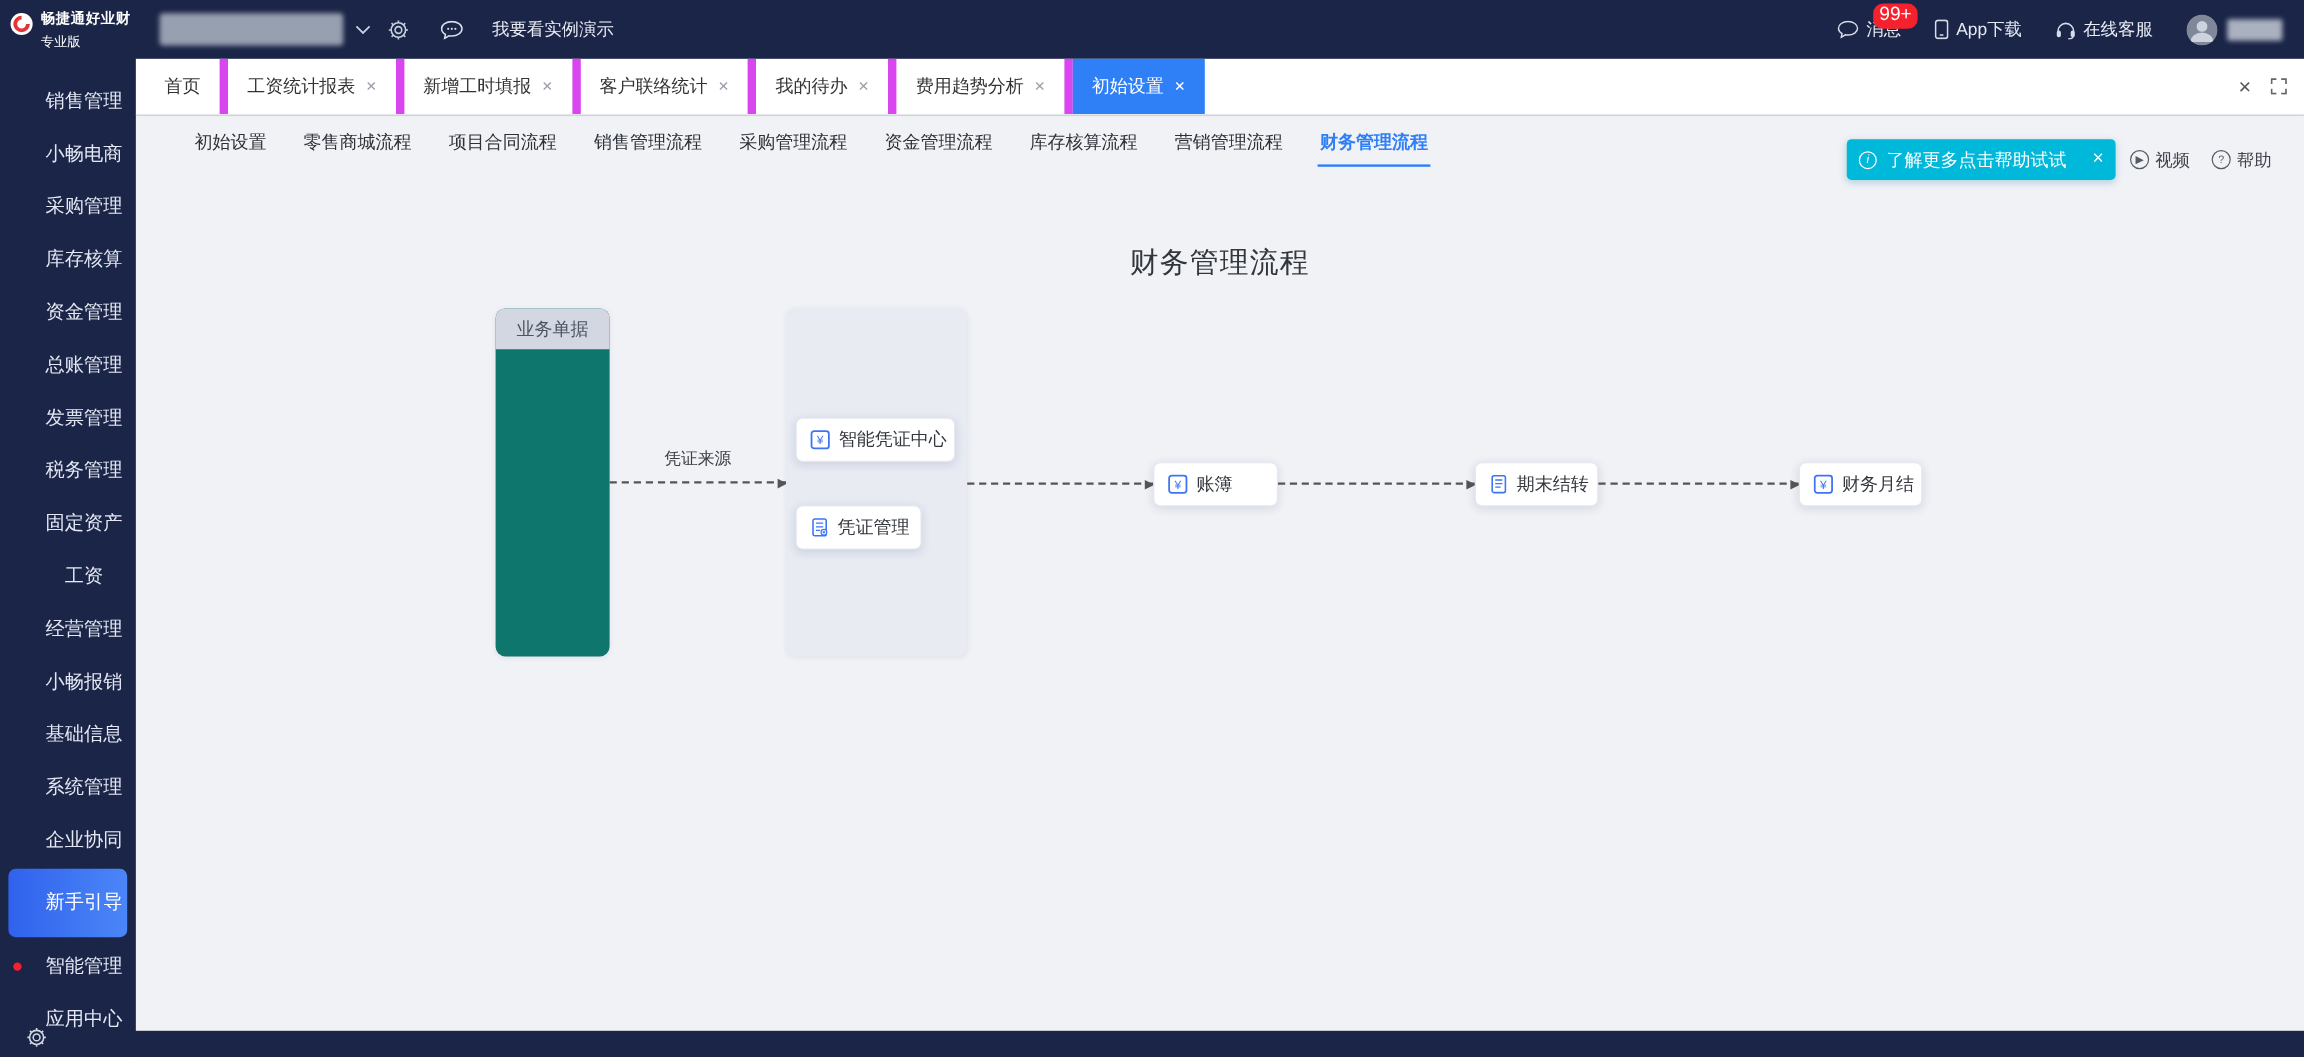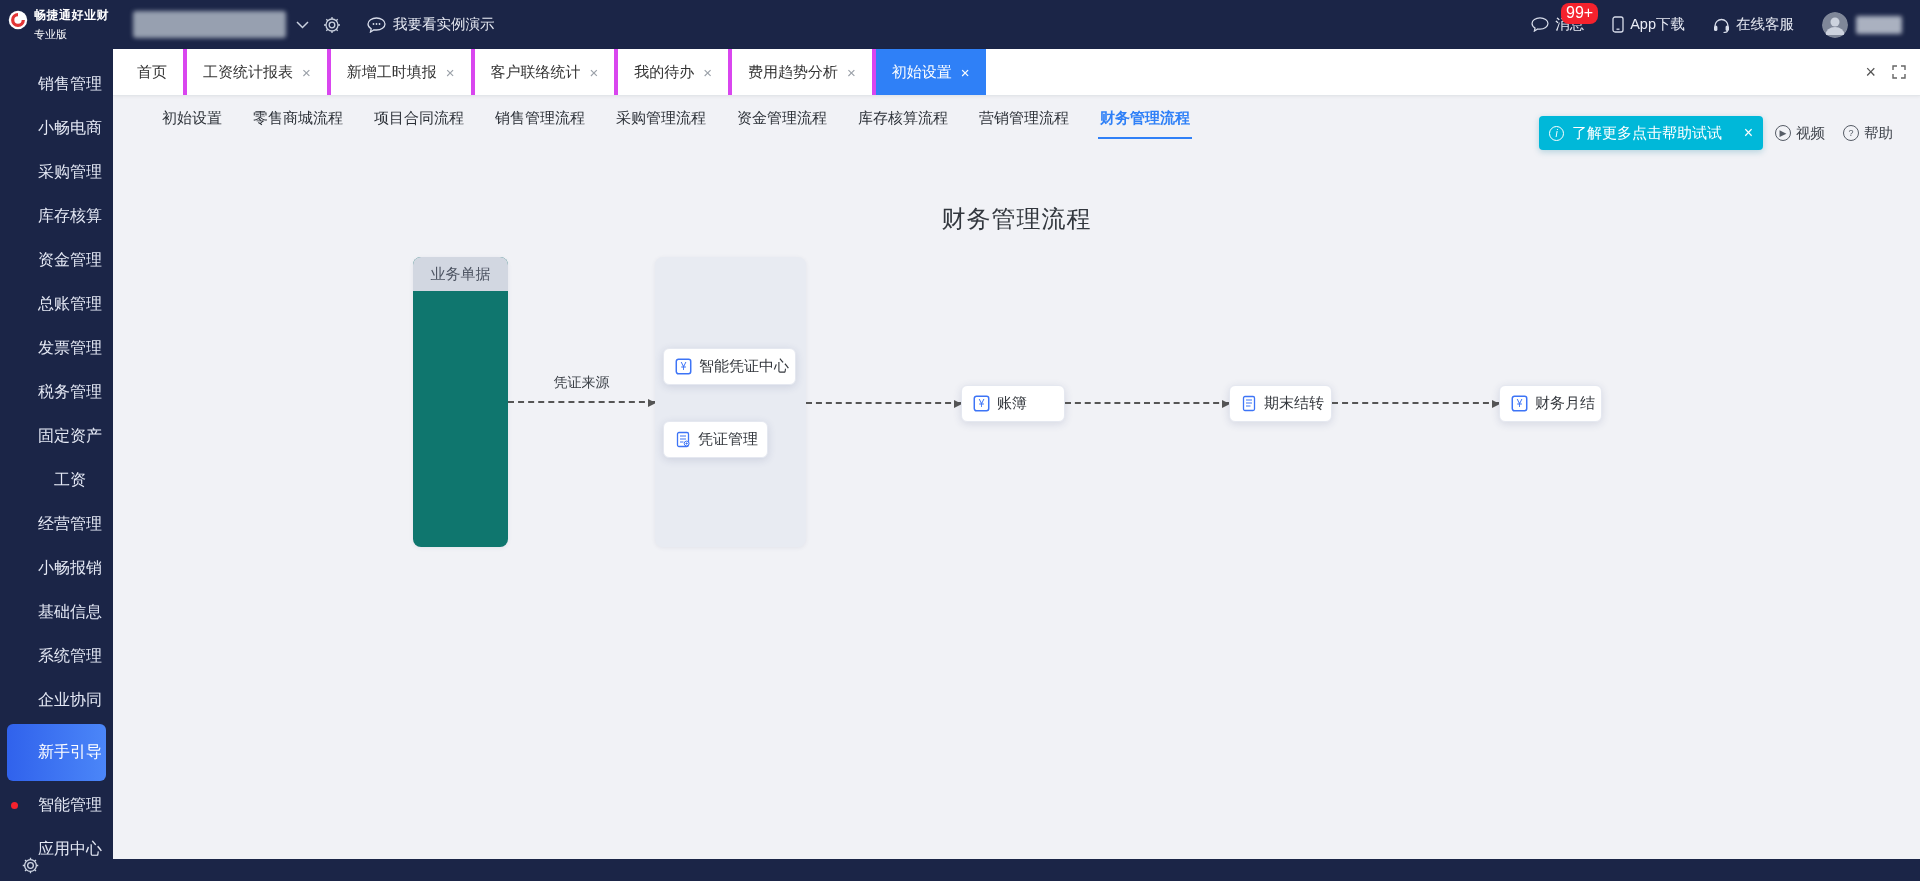--- a/index.html
+++ b/index.html
@@ -19,30 +19,30 @@
   .side-gear { position:absolute; bottom:3px; left:22px; cursor:pointer; }
 
   
   .main { flex:1; display:flex; flex-direction:column; }
 
   
   .topbar { height:49px; background:#1b2547; display:flex; align-items:center; padding:0 18px 0 20px; color:#e8ebf4; font-size:14.5px; }
   .company-box { width:153px; height:27px; border-radius:3px; background:#97a0b0; filter:blur(2px); }
   .chev { margin:0 14px 0 10px; cursor:pointer; display:flex; }
   .tb-gear { cursor:pointer; display:flex; margin-right:26px; }
-  .demo { display:flex; align-items:center; gap:7px; cursor:pointer; }
+  .demo { display:flex; align-items:center; gap:24px; cursor:pointer; }
   .tb-right { margin-left:auto; display:flex; align-items:center; gap:28px; }
   .tb-item { display:flex; align-items:center; gap:6px; cursor:pointer; position:relative; }
   .badge { position:absolute; top:-12px; right:-14px; background:#f5222d; color:#fff; font-size:16px; line-height:1; padding:2px 5px 3px; border-radius:8px; }
   .avatar-wrap { display:flex; align-items:center; gap:8px; }
   .name-box { width:46px; height:18px; background:#aab1c0; border-radius:2px; filter:blur(2px); }
 
   
   .tabbar { height:47px; background:#fff; display:flex; align-items:stretch; padding-left:8px; border-bottom:1px solid #e3e6ea; box-shadow:0 1px 3px rgba(0,0,0,.05); position:relative; z-index:20; }
-  .tab { display:flex; align-items:center; gap:9px; padding:0 16px; font-size:15px; color:#333; border-right:4px solid #d946ef; cursor:pointer; white-space:nowrap; }
+  .tab { display:flex; align-items:center; gap:9px; padding:0 16px; font-size:15px; color:#333; border-right:7px solid #d946ef; cursor:pointer; white-space:nowrap; }
   .tab .x { color:#9aa0a8; font-size:15px; line-height:1; }
   .tab.active { background:#2f80f7; color:#fff; border-right:none; }
   .tab.active .x { color:#fff; }
   .tabbar-right { margin-left:auto; display:flex; align-items:center; gap:16px; padding-right:14px; color:#555; }
   .tb-close { font-size:18px; cursor:pointer; color:#555; }
   .tb-expand { display:flex; cursor:pointer; }
 
   
   .content { position:relative; height:763px; background:#f1f2f6; overflow:hidden; }
   .subnav { height:44px; display:flex; align-items:center; gap:27px; padding-left:47px; font-size:15px; color:#2c3138; }

